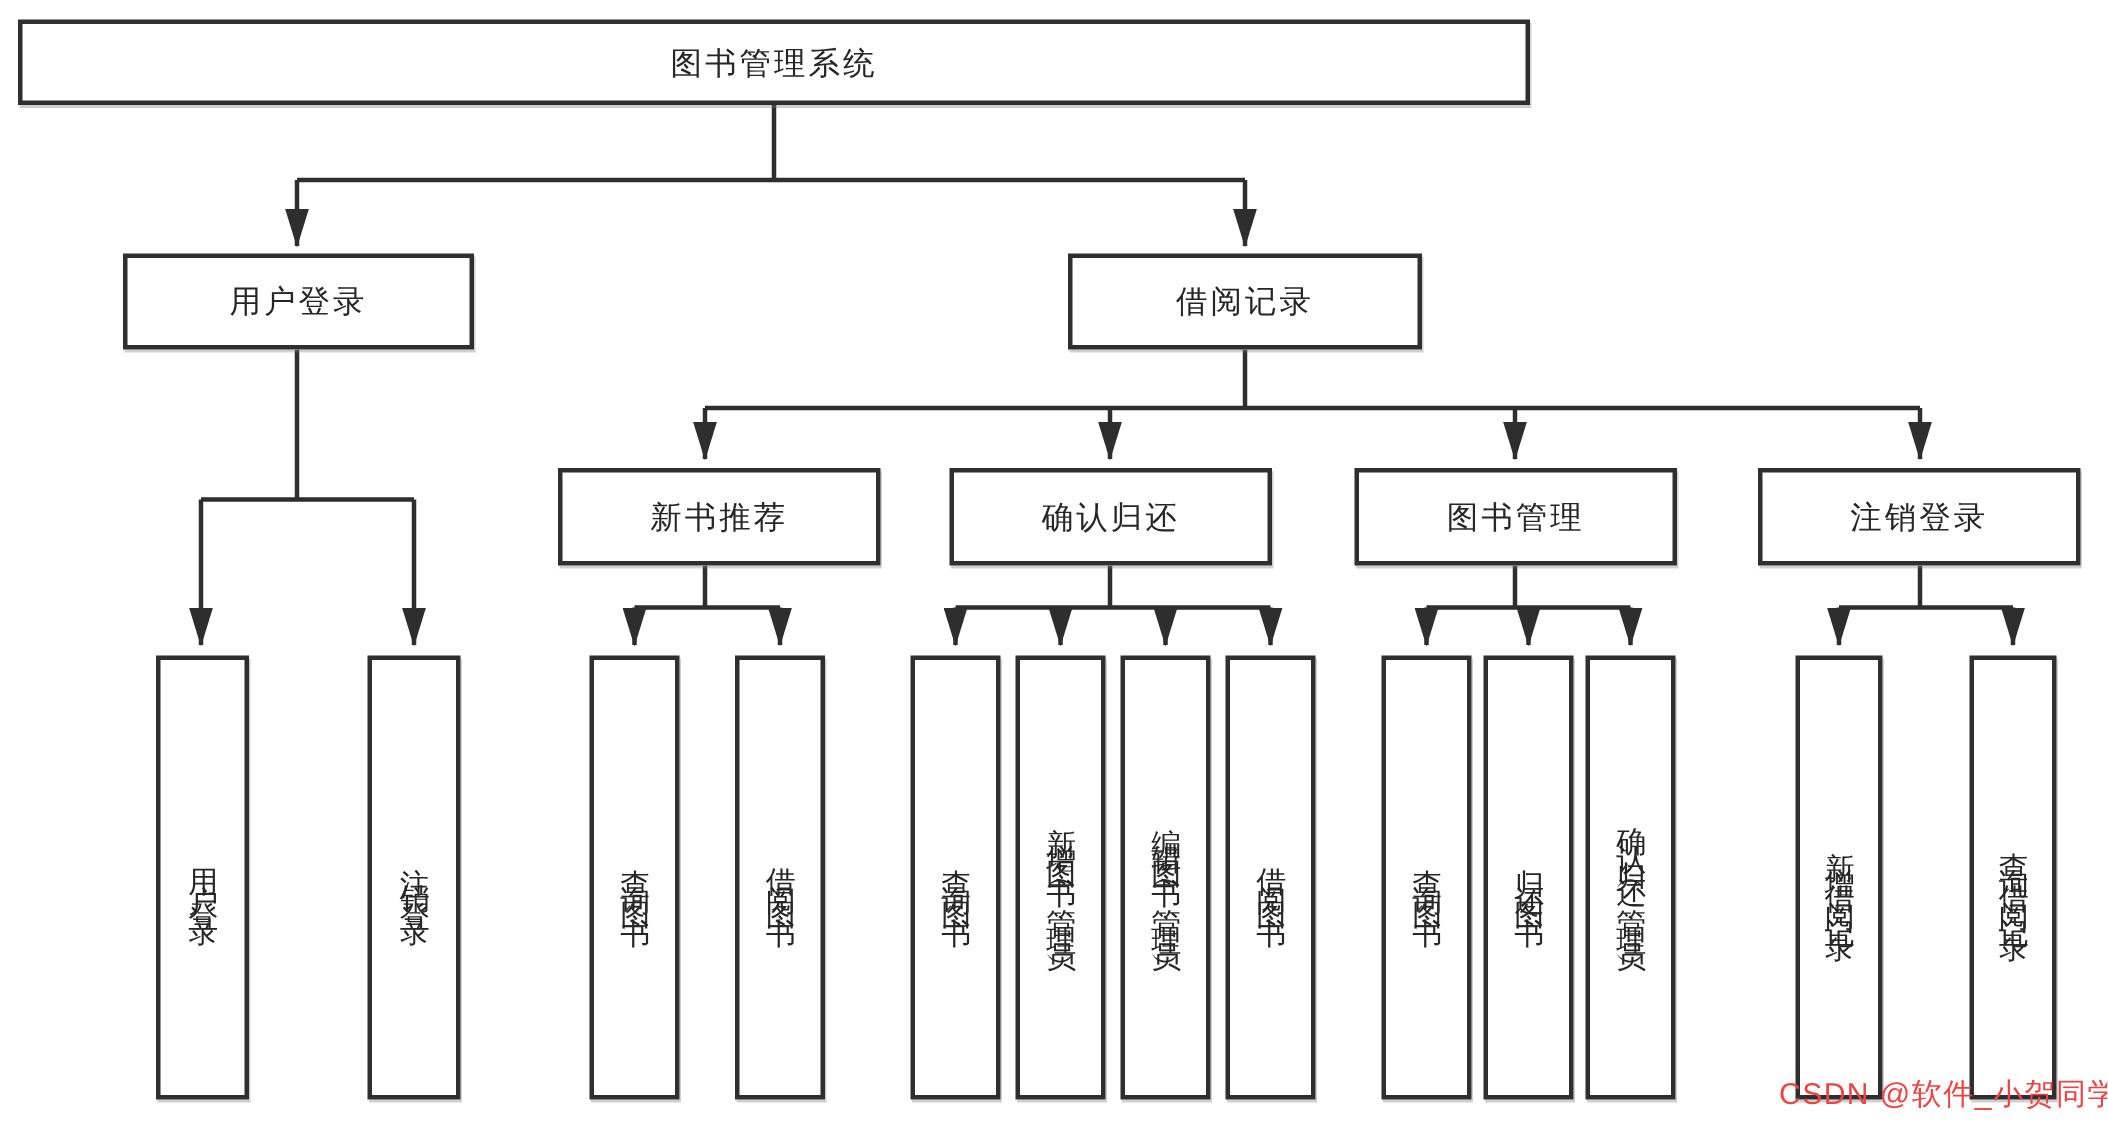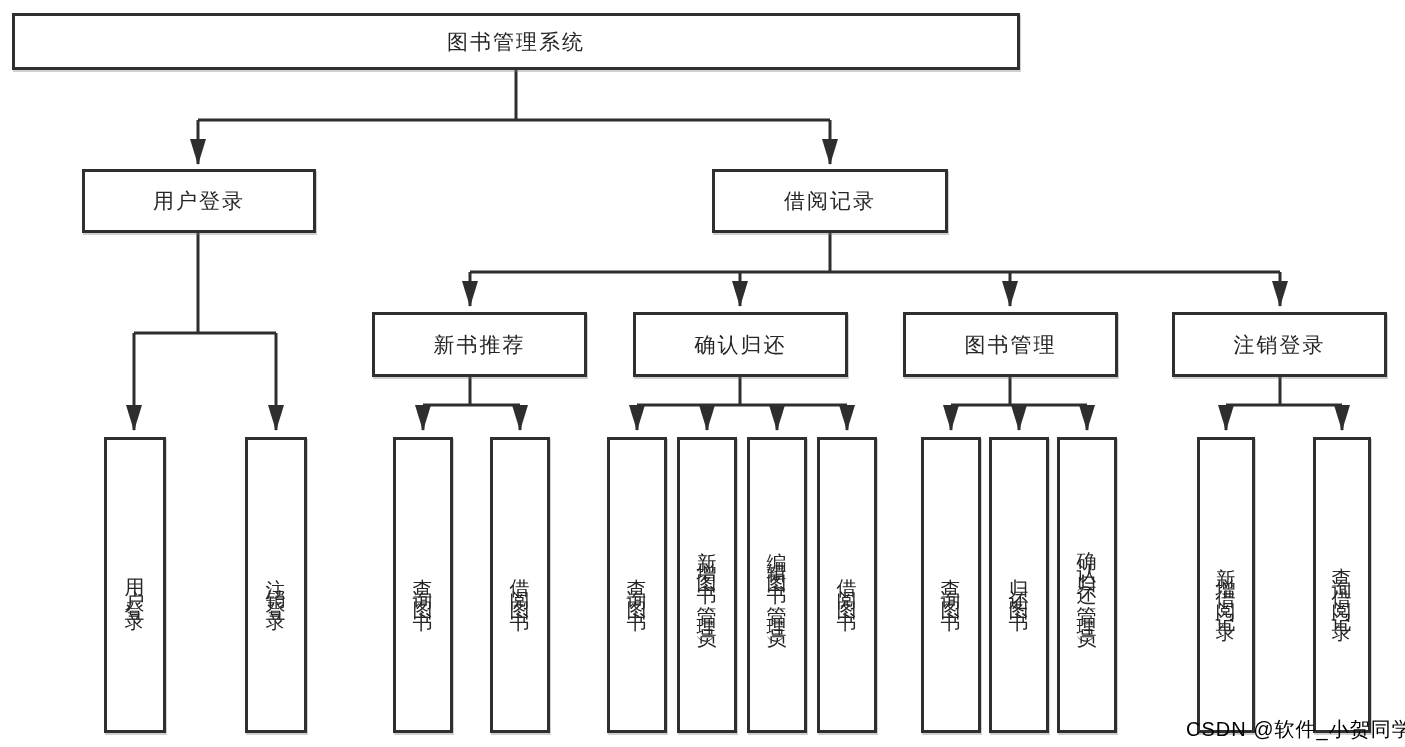--- a/index.html
+++ b/index.html
@@ -14,21 +14,21 @@
     color:#262626;box-shadow:1px 2px 0 rgba(120,120,120,.35);
   }
   .node.h{font-size:21px;letter-spacing:2px;}
   .node.v{
     font-size:20px;
     writing-mode:vertical-rl;text-orientation:mixed;letter-spacing:11px;
     line-height:1;text-align:center;
   }
   .watermark{
     position:absolute;left:1186px;top:716px;width:219px;
-    font-size:20px;color:#000000;white-space:nowrap;letter-spacing:1px;text-align:right;
+    font-size:20px;color:#ef4444;white-space:nowrap;letter-spacing:1px;text-align:right;
   }
 </style>
 </head>
 <body>
 
 <div id="canvas">
 
   <svg id="wires" viewBox="0 0 1405 747" xmlns="http://www.w3.org/2000/svg">
     <defs>
       <marker id="arrow" markerUnits="userSpaceOnUse" markerWidth="26" markerHeight="16" viewBox="0 0 26 16" refX="25" refY="8" orient="auto">

